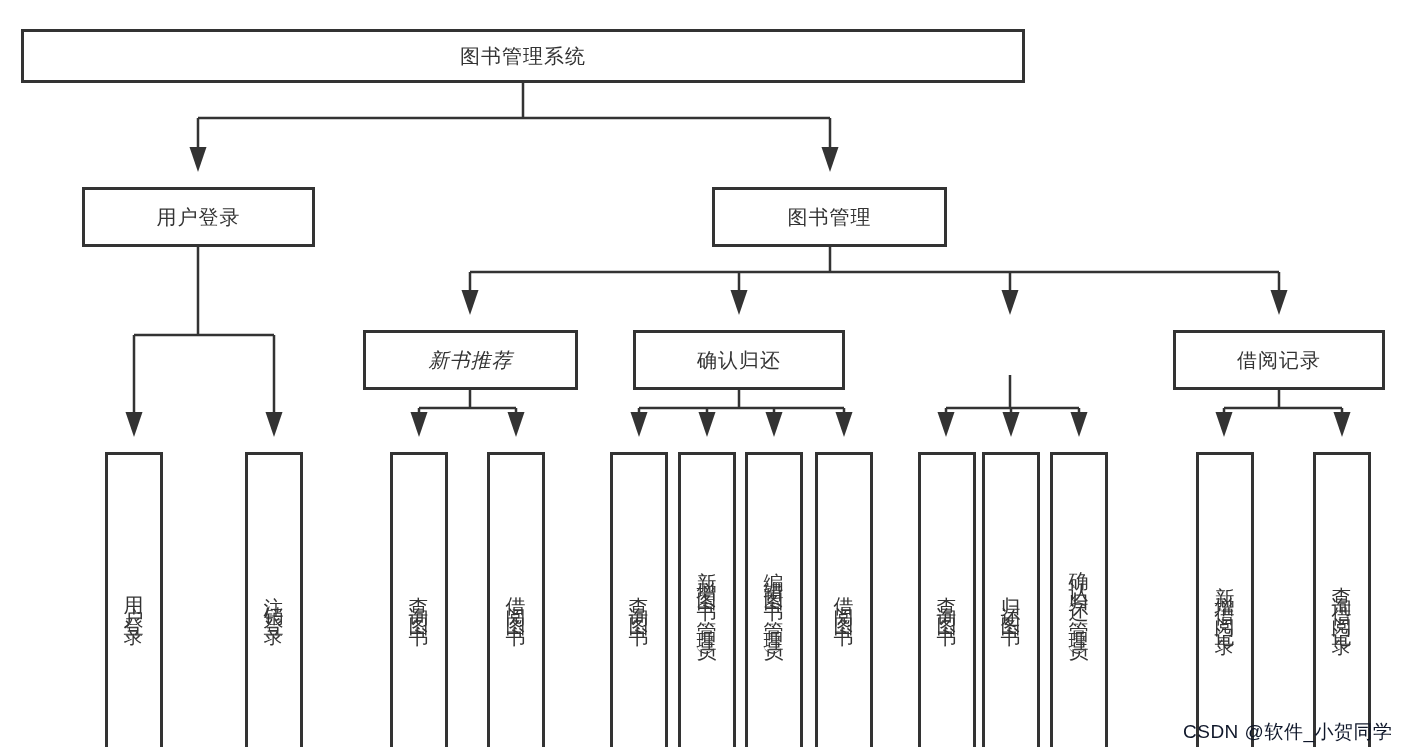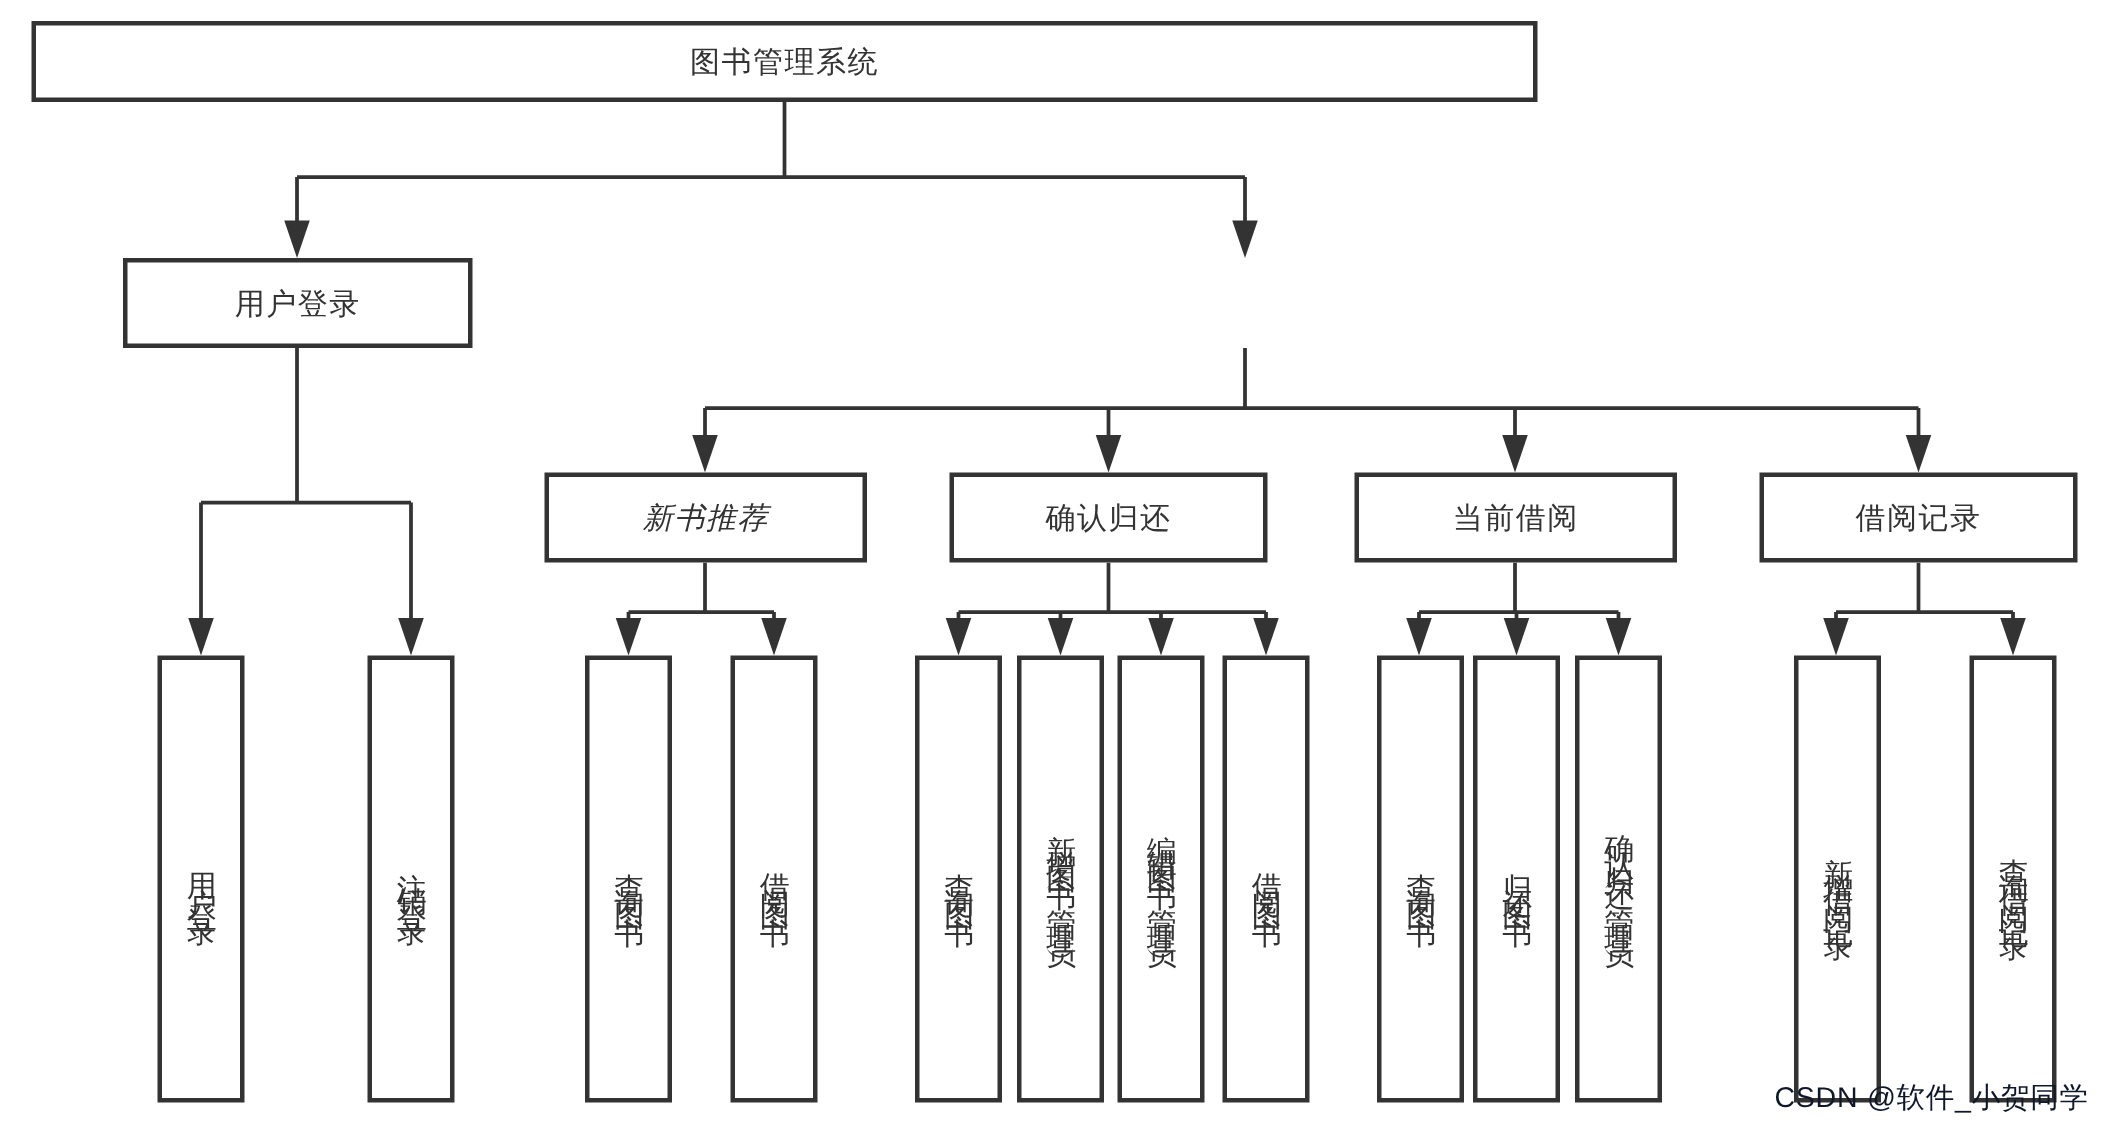--- a/index.html
+++ b/index.html
@@ -28,20 +28,21 @@
     box-sizing: border-box;
     background: #ffffff;
     border: 3px solid #333333;
     display: flex;
     align-items: center;
     justify-content: center;
     font-size: 20px;
     color: #333333;
     letter-spacing: 1px;
     white-space: nowrap;
+    margin-top: 15px;
   }
   .node.leaf .vlabel {
     writing-mode: vertical-rl;
     text-orientation: mixed;
     letter-spacing: 10px;
     line-height: 1.1;
     font-size: 20px;
   }
   .watermark {
     position: absolute;
@@ -98,29 +99,29 @@
     </g>
   </svg>
 
   <div class="node" style="left:21px; top:14px; width:1004px; height:54px;">
     <span>图书管理系统</span>
   </div>
 
   <div class="node" style="left:82px; top:172px; width:233px; height:60px;">
     <span>用户登录</span>
   </div>
+  <div class="node" style="left:712px; top:172px; width:235px; height:60px;">
+    <span>图书管理</span>
+  </div>
 
   <div class="node" style="left:363px; top:315px; width:215px; height:60px;font-style:italic;">
     <span>新书推荐</span>
   </div>
   <div class="node" style="left:633px; top:315px; width:212px; height:60px;">
     <span>确认归还</span>
-  </div>
-  <div class="node" style="left:903px; top:315px; width:215px; height:60px;">
-    <span>当前借阅</span>
   </div>
   <div class="node" style="left:1173px; top:315px; width:212px; height:60px;">
     <span>借阅记录</span>
   </div>
 
   <div class="node leaf" style="left:105px; top:437px; width:58px; height:298px;">
     <span class="vlabel">用户登录</span>
   </div>
   <div class="node leaf" style="left:245px; top:437px; width:58px; height:298px;">
     <span class="vlabel">注销登录</span>

